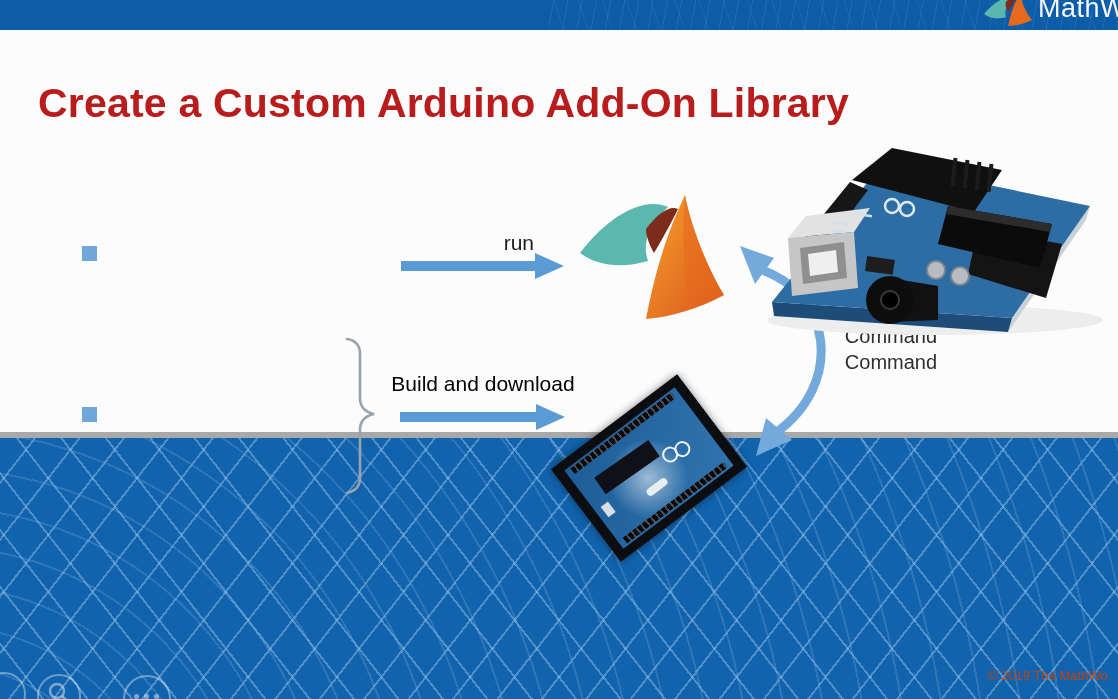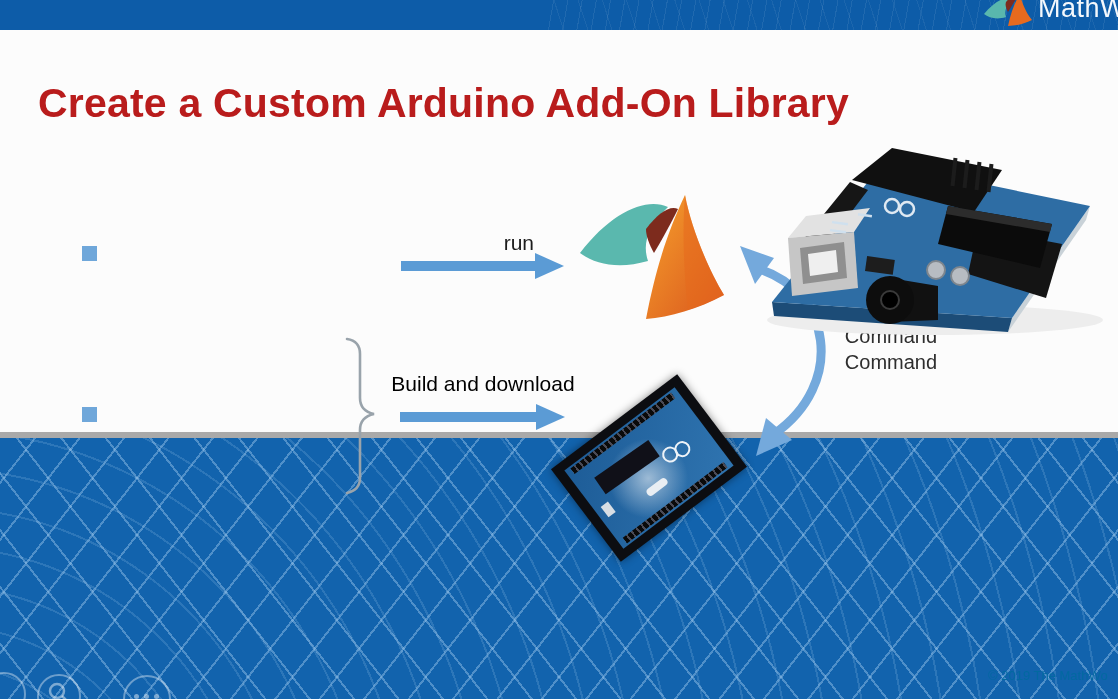--- a/index.html
+++ b/index.html
@@ -32,21 +32,21 @@
     display:flex;align-items:center;justify-content:center;}
   #file-m{top:56px;height:62px;}
   #file-h{top:172px;height:143px;}
   .file-label{font-size:14px;font-weight:bold;color:#1b2430;letter-spacing:.2px;}
   .tab-square{position:absolute;width:15px;height:15px;background:#6fa7da;}
   
   #run-label{left:402px;top:231px;width:132px;text-align:right;font-size:21px;color:#1c1c1c;}
   #build-label{left:380px;top:372px;width:206px;text-align:center;font-size:21px;color:#000000;}
   #cmd-label{left:826px;top:323px;width:130px;text-align:center;font-size:20px;color:#2e2e2e;line-height:26px;}
   
-  #copyright{left:988px;top:668px;font-size:13px;color:#0369a1;white-space:nowrap;}
+  #copyright{left:988px;top:668px;font-size:13px;color:#c2410c;white-space:nowrap;}
   
   #tilt-photo{left:570px;top:410px;width:158px;height:116px;background:#0c0d11;
     transform:rotate(-37deg);box-shadow:0 0 8px rgba(0,0,0,.45);}
   #tilt-board{position:absolute;left:10px;top:9px;right:10px;bottom:9px;
     background:
       radial-gradient(circle at 45% 58%, rgba(255,255,255,.55), rgba(255,255,255,0) 42%),
       linear-gradient(135deg,#1d5c97,#2f74b0);}
   #tilt-chip{position:absolute;left:14%;top:26%;width:48%;height:20%;background:#101018;transform:rotate(2deg);}
   .tilt-ring{position:absolute;width:12px;height:12px;border:2px solid #eef3f8;border-radius:50%;}
   #tilt-pill{position:absolute;left:38%;top:66%;width:24px;height:8px;background:#e9eef3;border-radius:4px;}

